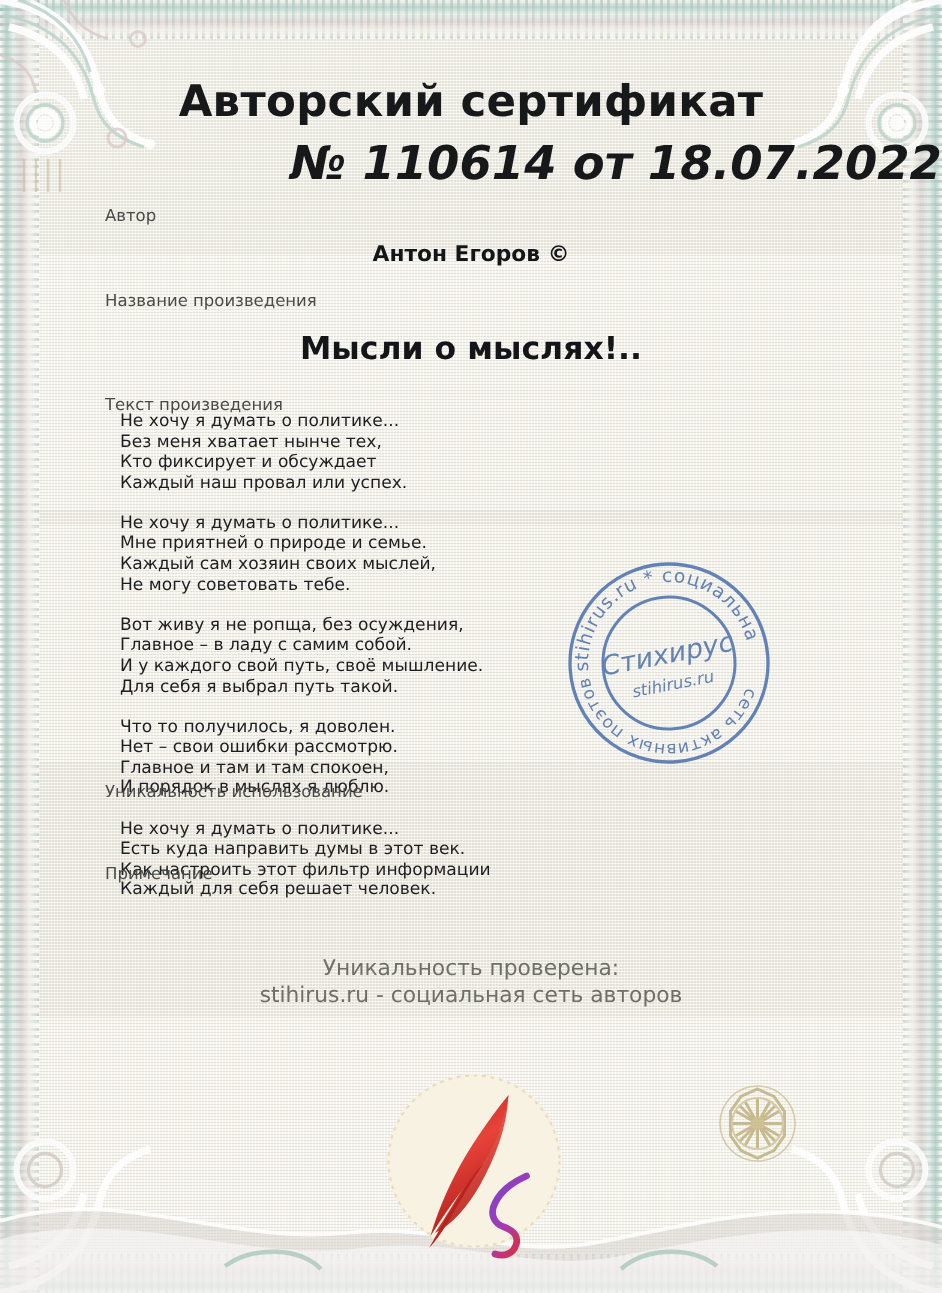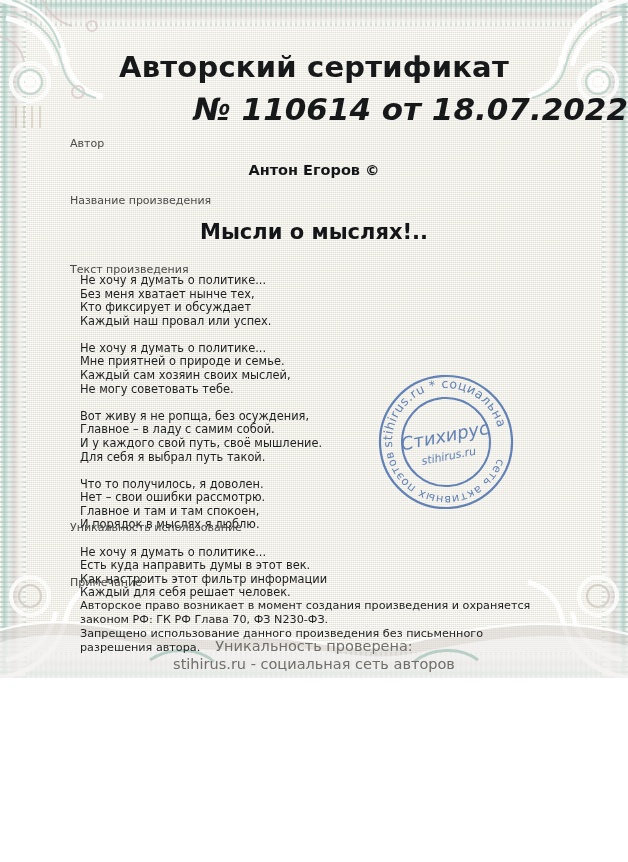--- a/index.html
+++ b/index.html
@@ -10,21 +10,21 @@
     width: 628px;
     height: 862px;
     overflow: hidden;
     font-family: "DejaVu Sans", sans-serif;
     background: #ffffff;
   }
 
   .certificate {
     position: relative;
     width: 628px;
-    height: 678px;
+    height: 862px;
     box-sizing: border-box;
     background-color: #f2f1e9;
     background-image:
       repeating-linear-gradient(0deg, rgba(255,255,255,0.55) 0px, rgba(255,255,255,0.55) 1px, rgba(198,196,180,0.18) 1px, rgba(198,196,180,0.18) 2px),
       repeating-linear-gradient(90deg, rgba(255,255,255,0.5) 0px, rgba(255,255,255,0.5) 1px, rgba(198,196,180,0.16) 1px, rgba(198,196,180,0.16) 2px),
       linear-gradient(160deg, #f6f5ee 0%, #eeece2 45%, #f4f2ea 100%);
     overflow: hidden;
   }
 
   
@@ -319,24 +319,20 @@
     <div class="field-label" id="label-worktitle">Название произведения</div>
     <div class="field-value-center" id="value-worktitle">Мысли о мыслях!..</div>
 
     <div class="field-label" id="label-worktext">Текст произведения</div>
 
     <div class="poem" id="poem-body"><div class="stanza"><div class="poem-line">Не хочу я думать о политике...</div><div class="poem-line">Без меня хватает нынче тех,</div><div class="poem-line">Кто фиксирует и обсуждает</div><div class="poem-line">Каждый наш провал или успех.</div></div><div class="stanza"><div class="poem-line">Не хочу я думать о политике...</div><div class="poem-line">Мне приятней о природе и семье.</div><div class="poem-line">Каждый сам хозяин своих мыслей,</div><div class="poem-line">Не могу советовать тебе.</div></div><div class="stanza"><div class="poem-line">Вот живу я не ропща, без осуждения,</div><div class="poem-line">Главное – в ладу с самим собой.</div><div class="poem-line">И у каждого свой путь, своё мышление.</div><div class="poem-line">Для себя я выбрал путь такой.</div></div><div class="stanza"><div class="poem-line">Что то получилось, я доволен.</div><div class="poem-line">Нет – свои ошибки рассмотрю.</div><div class="poem-line">Главное и там и там спокоен,</div><div class="poem-line">И порядок в мыслях я люблю.</div></div><div class="stanza"><div class="poem-line">Не хочу я думать о политике...</div><div class="poem-line">Есть куда направить думы в этот век.</div><div class="poem-line">Как настроить этот фильтр информации</div><div class="poem-line">Каждый для себя решает человек.</div></div></div>
 
     <div class="field-label" id="label-uniqueness">Уникальность использование</div>
 
     <div class="field-label" id="label-note">Примечание</div>
-    <div class="note-text" id="note-body">
-        <div>Авторское право возникает в момент создания произведения и охраняется законом РФ: ГК РФ Глава 70, ФЗ N230-ФЗ.</div>
-        <div>Запрещено использование данного произведения без письменного разрешения автора.</div>
-      </div>
 
     <div class="verify" id="verify-line2">stihirus.ru - социальная сеть авторов</div>
     <div class="verify" id="verify-line1">Уникальность проверена:</div>
 
   </div>
 
   <svg class="stamp" viewBox="0 0 140 140">
     <defs>
       <path id="ringTop" d="M 70,70 m -54,0 a 54,54 0 1,1 108,0" transform="rotate(-8 70 70)"></path>
       <path id="ringBottom" d="M 70,70 m 54,0 a 54,54 0 1,1 -108,0" transform="rotate(8 70 70)"></path>

